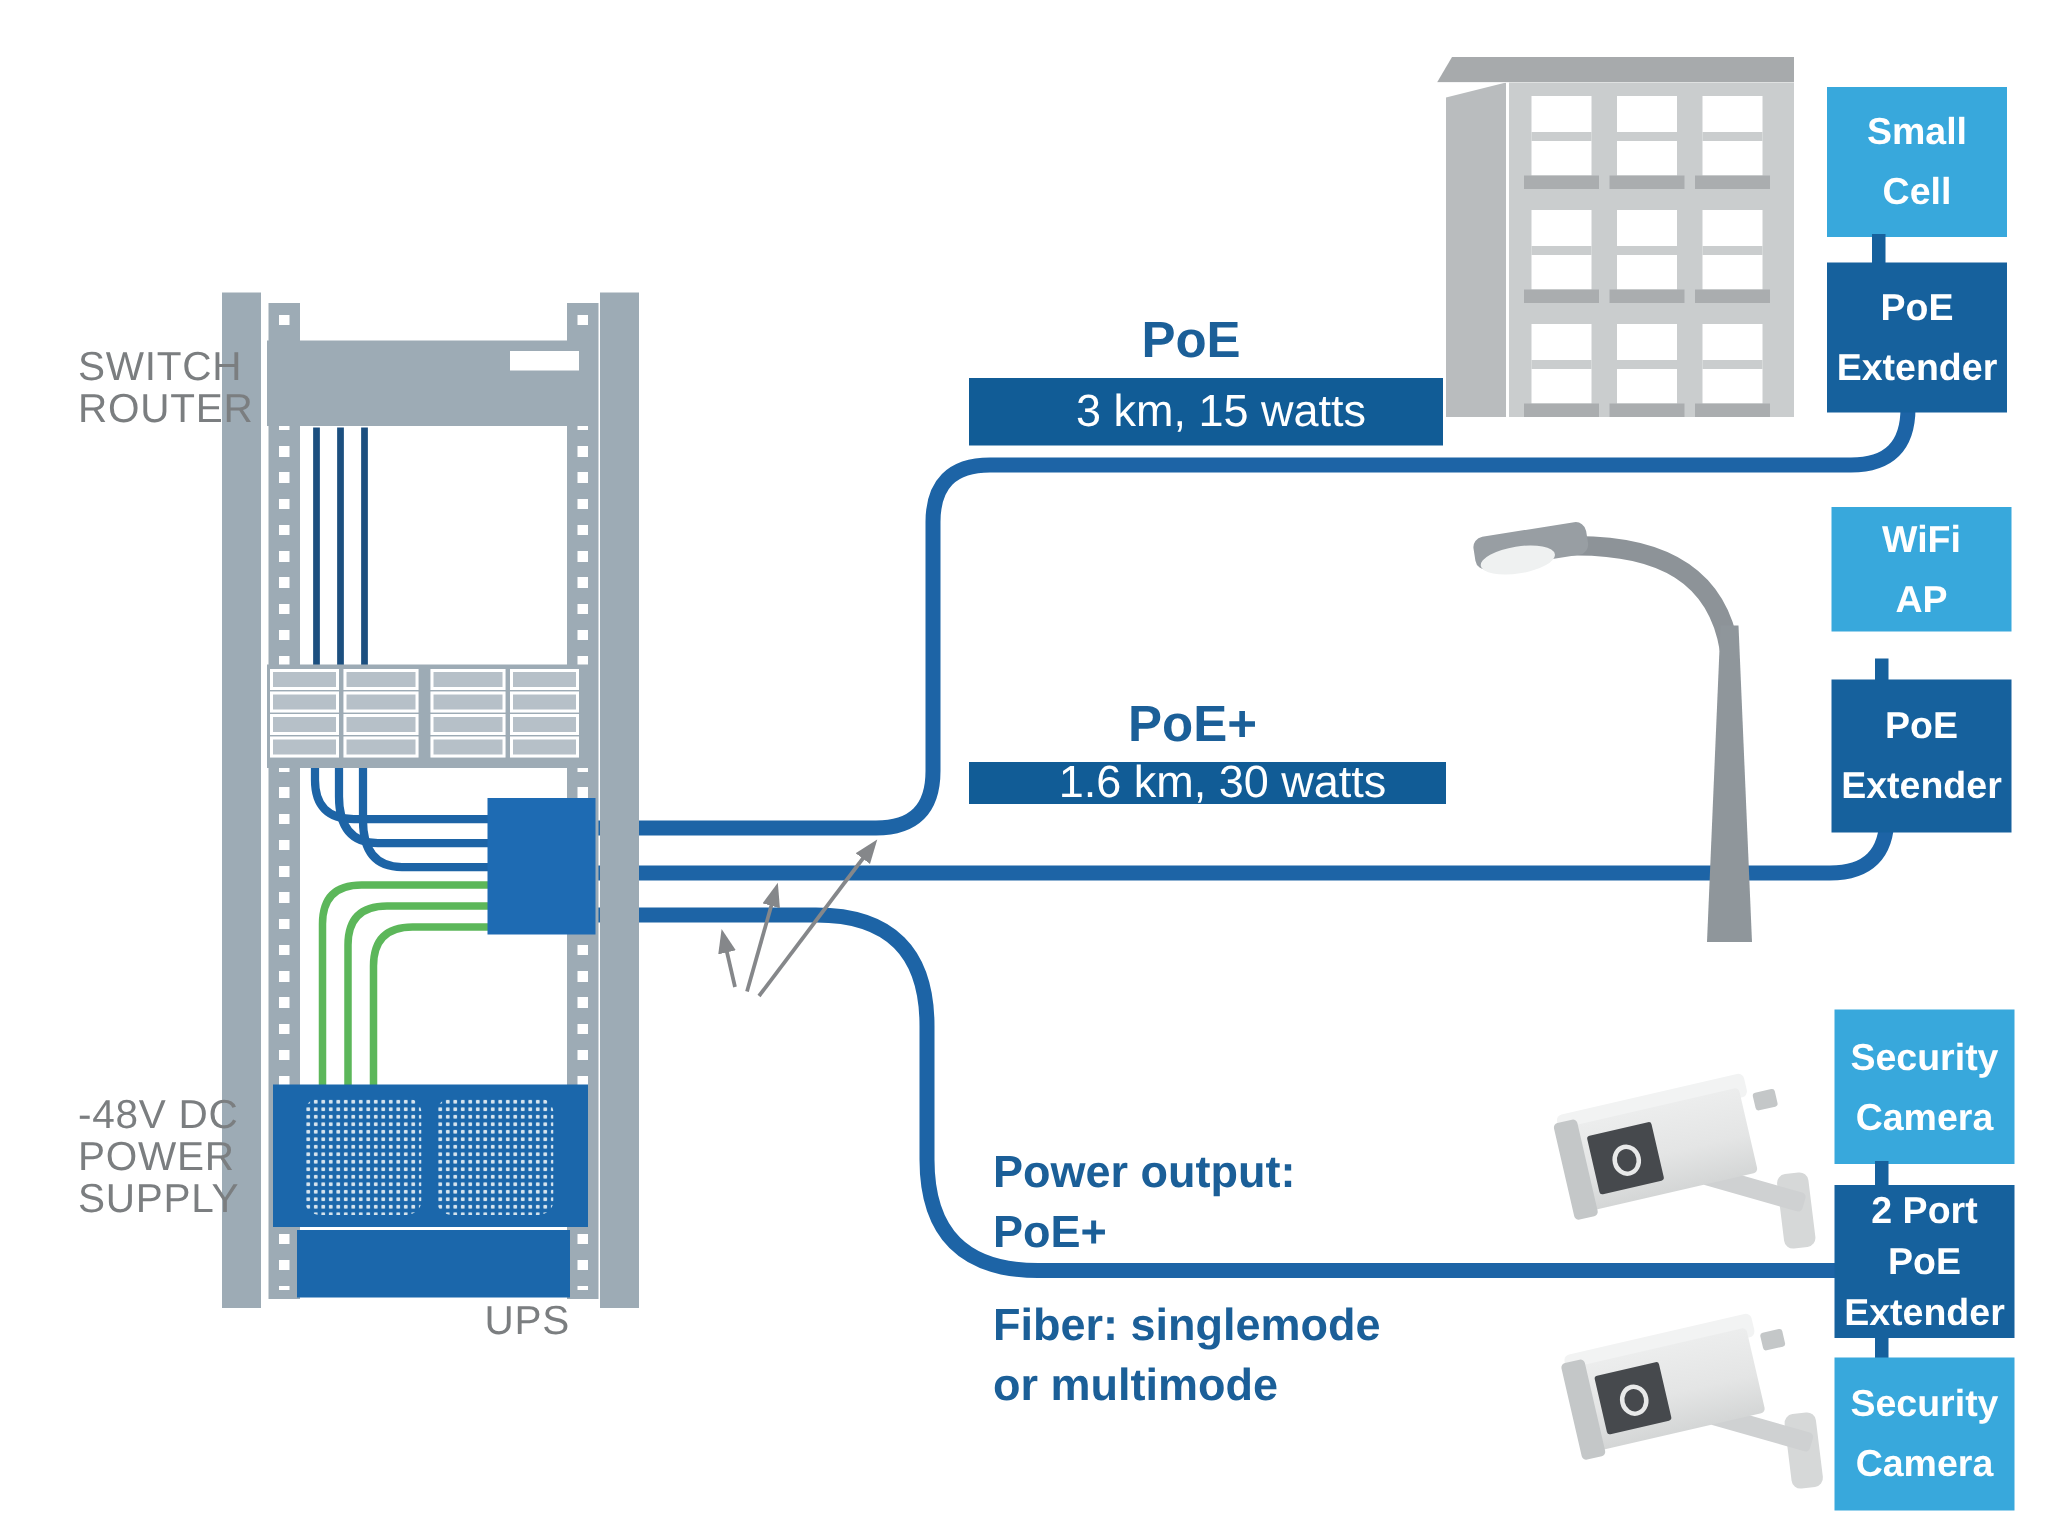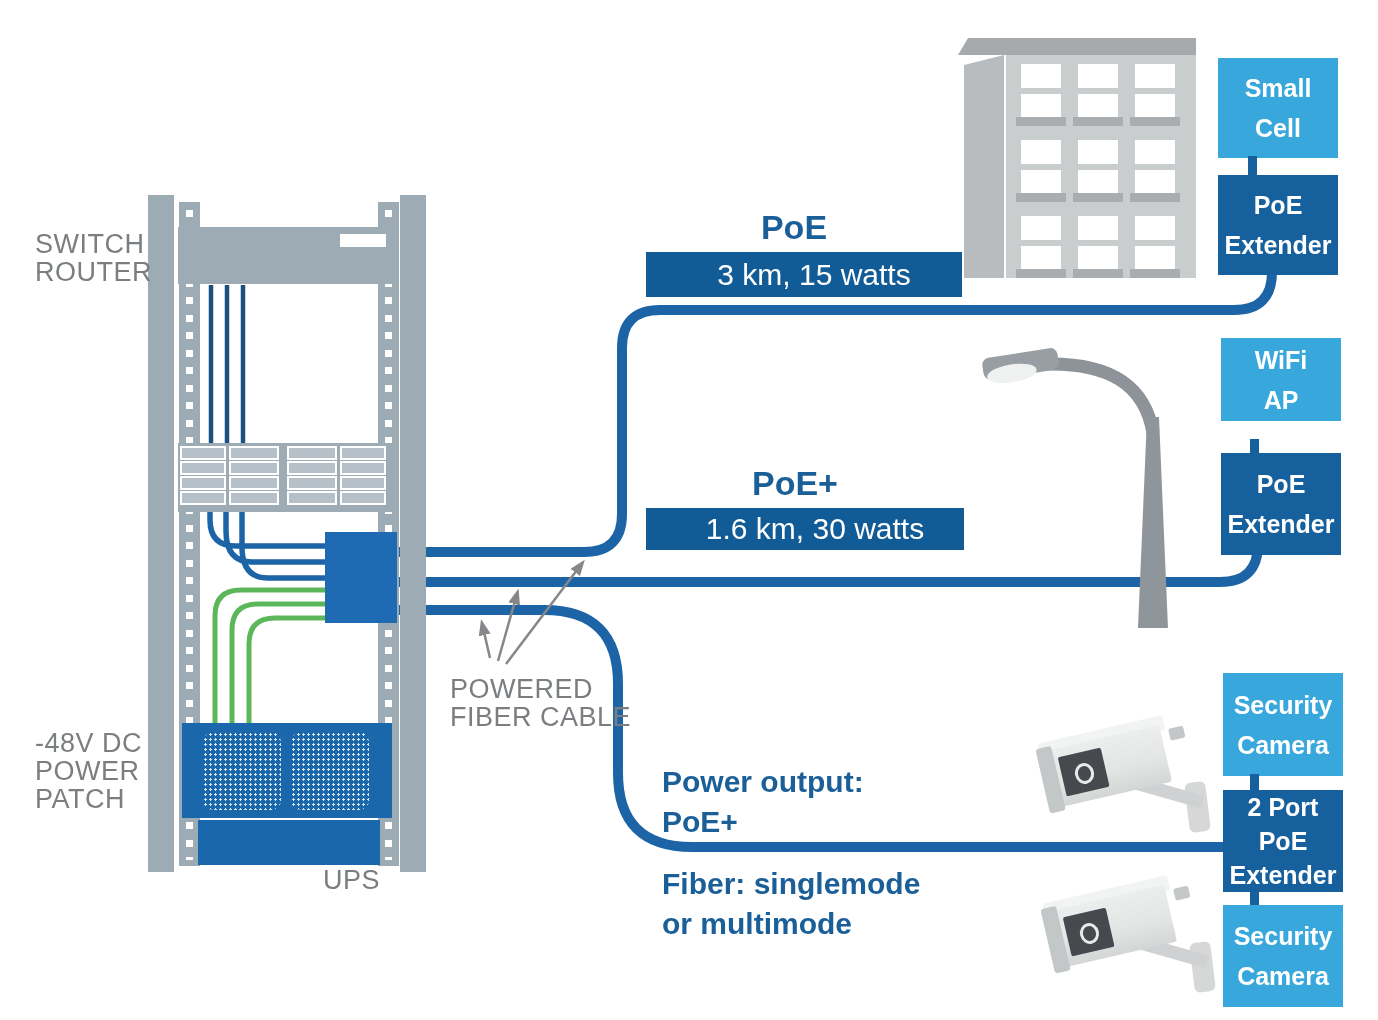--- a/index.html
+++ b/index.html
@@ -30,21 +30,21 @@
   .prow .pslot:nth-child(3){width:46px;margin-left:8px}
   .prow .pslot:nth-child(4){width:42px;margin-left:3px}
   .junction{position:absolute;left:325px;top:532px;width:72px;height:91px;background:var(--junction-blue);z-index:3;}
   .psu{position:absolute;left:182px;top:723px;width:210px;height:95px;background:var(--device-blue);z-index:3;}
   .mesh{position:absolute;top:9px;width:78px;height:78px;border-radius:10px;background-color:var(--device-blue);
     background-image:radial-gradient(#d6e4ee 1.3px,rgba(0,0,0,0) 1.4px);background-size:5px 5px;}
   .ups{position:absolute;left:198px;top:820px;width:182px;height:45px;background:var(--device-blue);z-index:3;}
 
   
   .gray-label{position:absolute;color:var(--label-gray);font-size:27px;line-height:28px;z-index:4;letter-spacing:.5px;}
-  .gray-label span{display:block;}
+  .gray-label span{display:block;margin-left:17px;}
   .blue-note{position:absolute;color:var(--text-blue);font-size:30px;line-height:40px;font-weight:700;z-index:4;}
   .blue-note span{display:block;}
   .link-label{position:absolute;color:var(--text-blue);font-size:34px;font-weight:700;text-align:center;z-index:4;}
   .banner{position:absolute;background:var(--banner-blue);color:#fff;font-size:30px;display:flex;
     align-items:center;justify-content:center;z-index:4;padding-left:20px;}
 
   
   .box{position:absolute;width:120px;color:#fff;font-weight:700;font-size:25px;text-align:center;
     display:flex;flex-direction:column;align-items:center;justify-content:center;z-index:4;line-height:40px;}
   .box.light{background:var(--light-blue);}
@@ -158,35 +158,31 @@
   </div>
   <div class="ups"></div>
 
   <div class="gray-label" style="left:35px;top:230px;">
     <span>SWITCH</span>
     <span>ROUTER</span>
   </div>
   <div class="gray-label" style="left:35px;top:729px;">
     <span>-48V DC</span>
     <span>POWER</span>
-    <span>PATCH</span>
+    <span>SUPPLY</span>
   </div>
   <div class="gray-label" style="left:198px;top:866px;width:182px;text-align:right;">
       <span>UPS</span>
     </div>
 
-  <div class="gray-label" style="left:450px;top:675px;">
-    <span>POWERED</span>
-    <span>FIBER CABLE</span>
-  </div>
 
   <div class="link-label" style="left:646px;top:208px;width:296px;">PoE</div>
   <div class="banner" style="left:646px;top:252px;width:296px;height:45px;">3 km, 15 watts</div>
   <div class="link-label" style="left:646px;top:464px;width:298px;">PoE+</div>
-  <div class="banner" style="left:646px;top:508px;width:298px;height:42px;">1.6 km, 30 watts</div>
+  <div class="banner" style="left:646px;top:508px;width:298px;height:28px;">1.6 km, 30 watts</div>
 
   <div class="blue-note" style="left:662px;top:762px;">
     <span>Power output:</span>
     <span>PoE+</span>
   </div>
   <div class="blue-note" style="left:662px;top:864px;">
     <span>Fiber: singlemode</span>
     <span>or multimode</span>
   </div>
 

